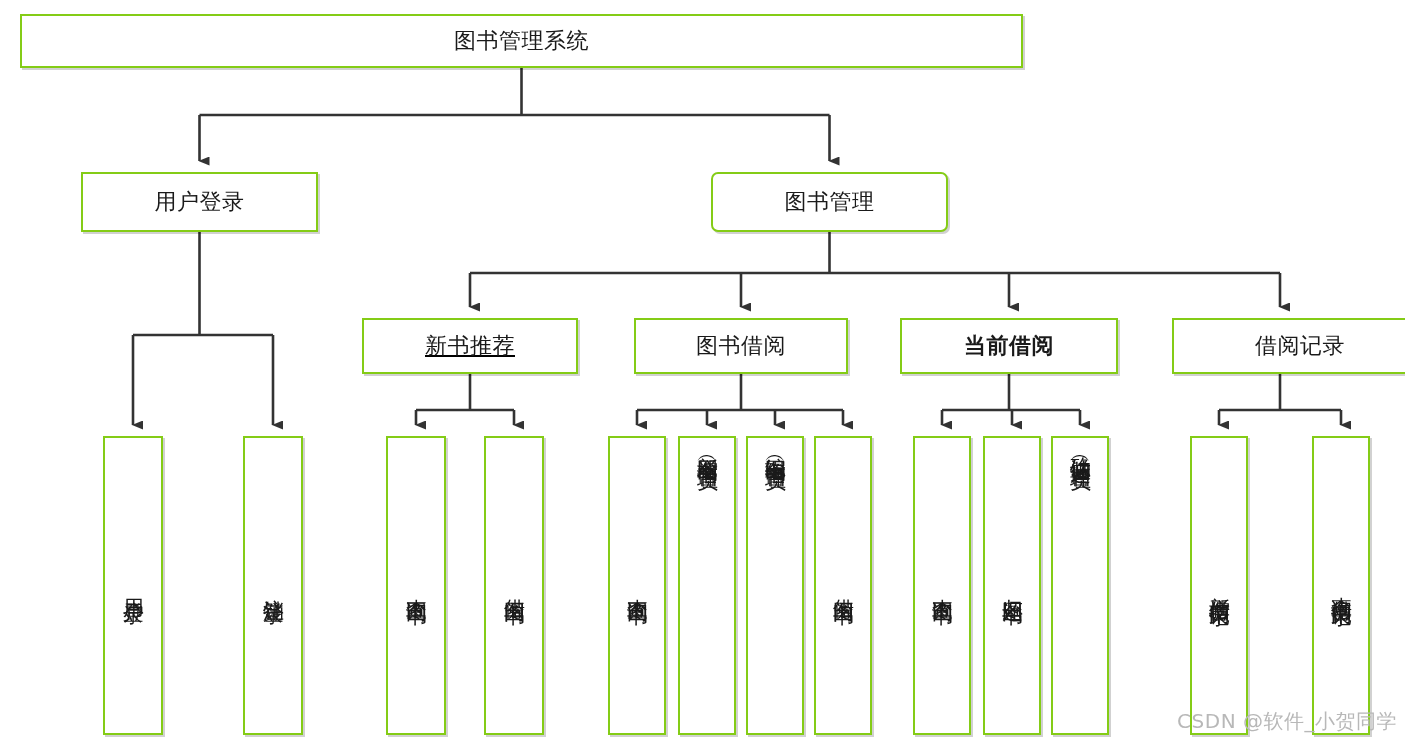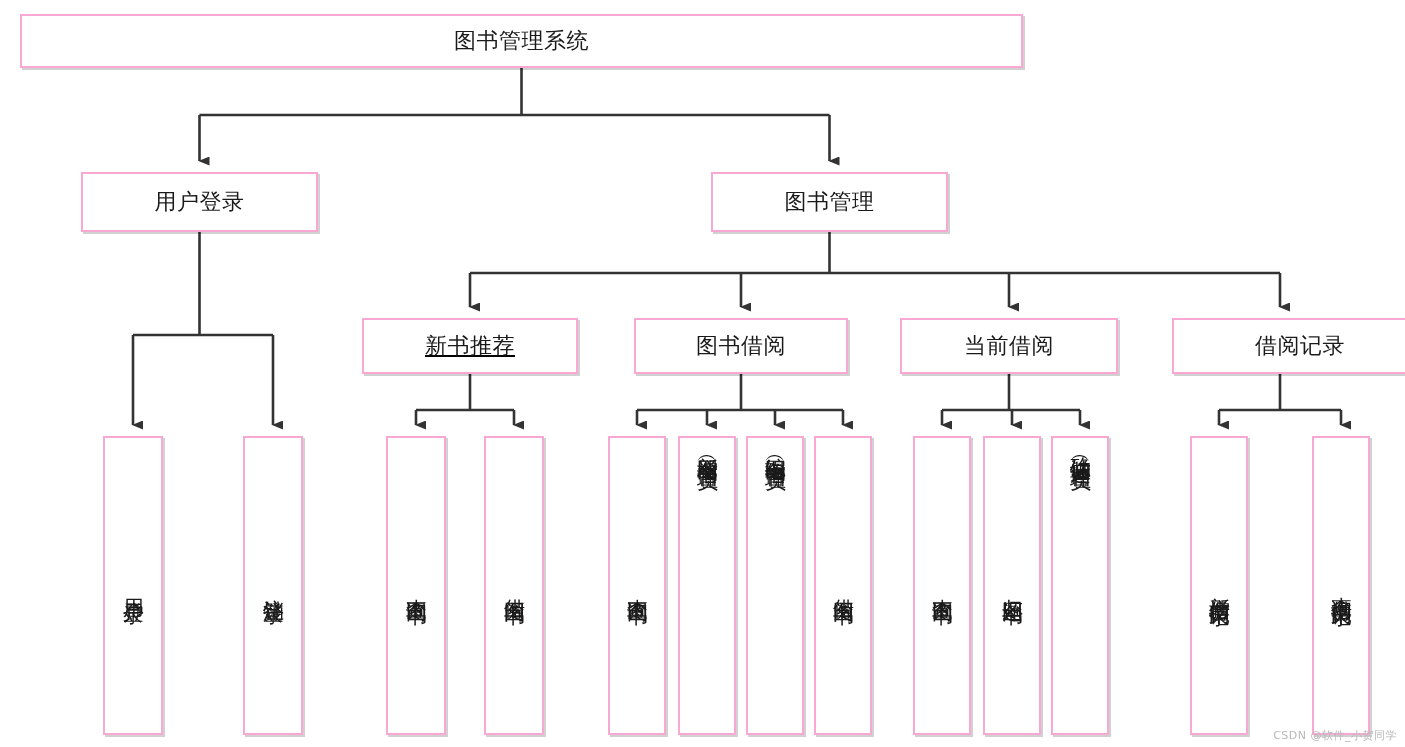--- a/index.html
+++ b/index.html
@@ -21,21 +21,21 @@
     position: absolute;
     left: 0;
     top: 0;
     width: 1405px;
     height: 747px;
   }
   .node-box {
     position: absolute;
     box-sizing: border-box;
     background: #ffffff;
-    border: 2px solid #f9a8d4;
+    border: 2px solid #84cc16;
     box-shadow: 2px 2px 0 rgba(0,0,0,0.18);
     display: flex;
     align-items: center;
     justify-content: center;
   }
   .node-label {
     color: #1a1a1a;
     font-size: 22px;
     line-height: 1.18;
     letter-spacing: 0.5px;
@@ -48,22 +48,22 @@
     letter-spacing: 2px;
     font-size: 21px;
   }
   .node-box.vertical.top-align {
     align-items: flex-start;
     padding-top: 2px;
   }
   #watermark {
     position: absolute;
     right: 8px;
-    bottom: 4px;
-    font-size: 11px;
+    bottom: 12px;
+    font-size: 20px;
     color: #b8b8b8;
     letter-spacing: 0.5px;
     white-space: nowrap;
     pointer-events: none;
   }
 </style>
 </head>
 <body>
 
 <div id="diagram-root">
@@ -111,30 +111,30 @@
       </g>
   </svg>
 
   <div id="nodes-layer">
       <div class="node-box" style="left: 20px; top: 14px; width: 1003px; height: 54px;">
         <span class="node-label">图书管理系统</span>
       </div>
       <div class="node-box" style="left: 81px; top: 172px; width: 237px; height: 60px;">
         <span class="node-label">用户登录</span>
       </div>
-      <div class="node-box" style="left: 711px; top: 172px; width: 237px; height: 60px;">
+      <div class="node-box" style="left: 711px; top: 172px; width: 237px; height: 60px; border-radius: 7px;">
         <span class="node-label">图书管理</span>
       </div>
       <div class="node-box" style="left: 362px; top: 318px; width: 216px; height: 56px; text-decoration: underline;">
         <span class="node-label">新书推荐</span>
       </div>
       <div class="node-box" style="left: 634px; top: 318px; width: 214px; height: 56px;">
         <span class="node-label">图书借阅</span>
       </div>
-      <div class="node-box" style="left: 900px; top: 318px; width: 218px; height: 56px;">
+      <div class="node-box" style="left: 900px; top: 318px; width: 218px; height: 56px; font-weight: bold;">
         <span class="node-label">当前借阅</span>
       </div>
       <div class="node-box" style="left: 1172px; top: 318px; width: 256px; height: 56px;">
         <span class="node-label">借阅记录</span>
       </div>
       <div class="node-box vertical" style="left: 103px; top: 436px; width: 60px; height: 299px;">
         <span class="node-label">用户登录</span>
       </div>
       <div class="node-box vertical" style="left: 243px; top: 436px; width: 60px; height: 299px;">
         <span class="node-label">注销登录</span>

